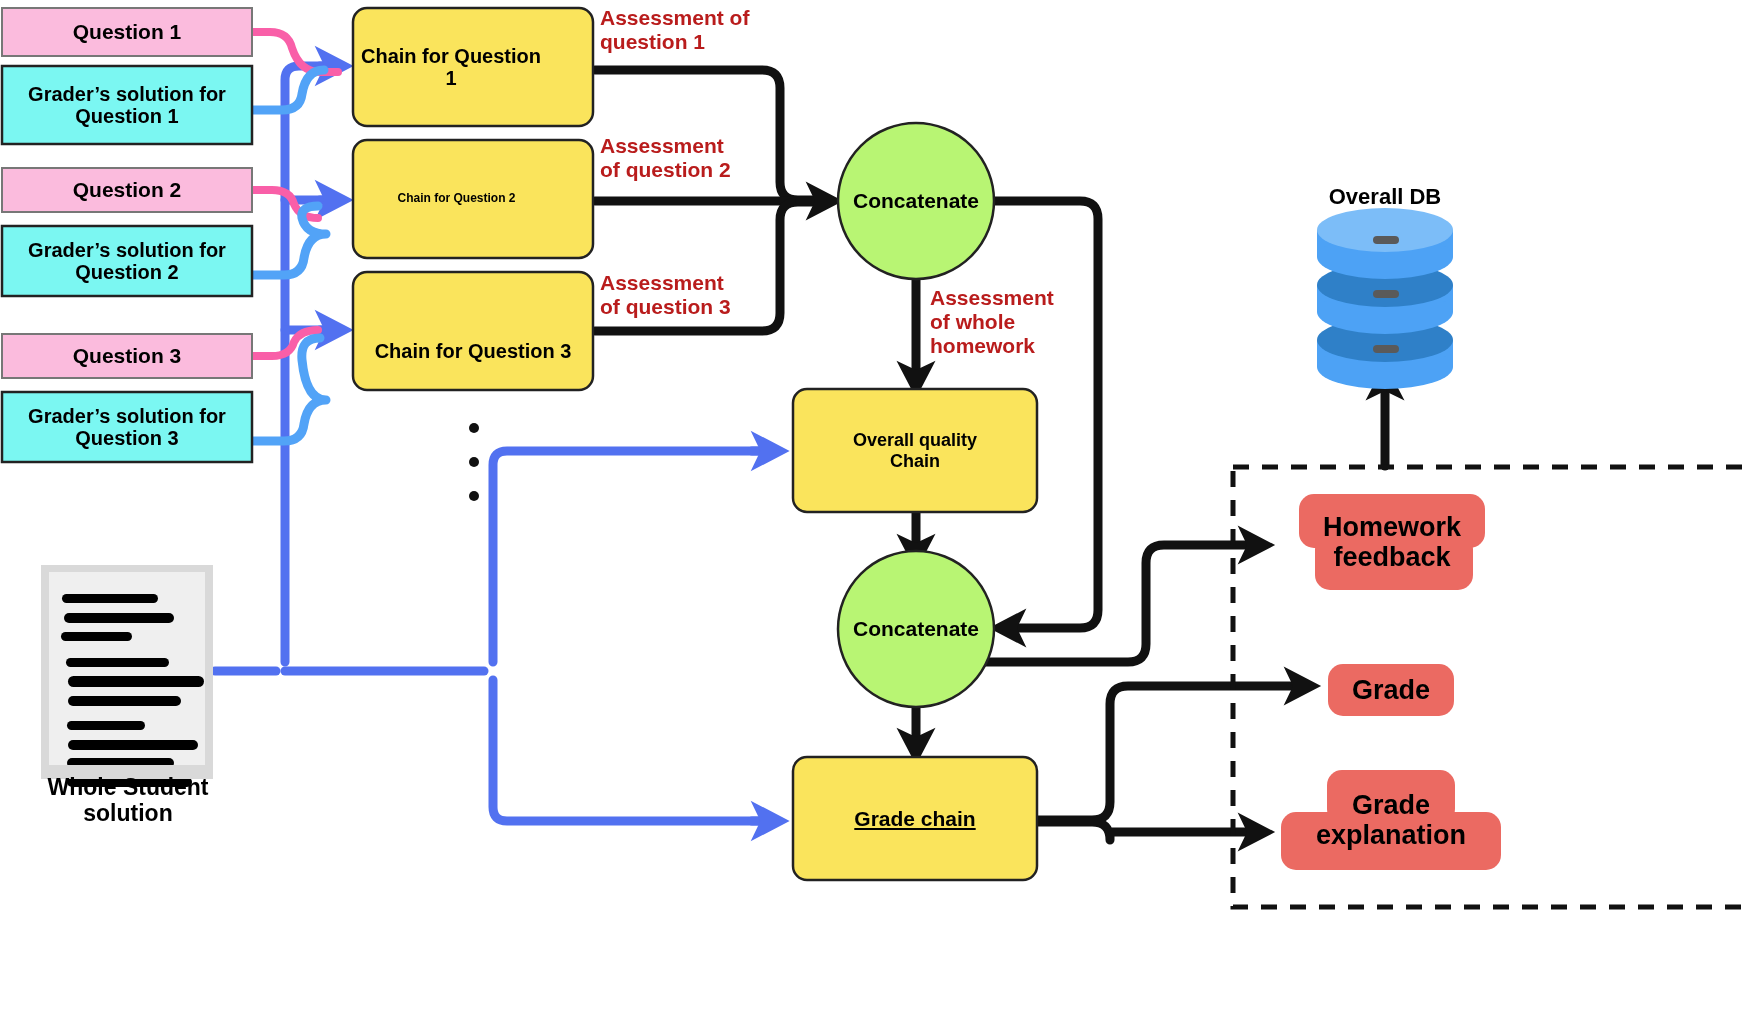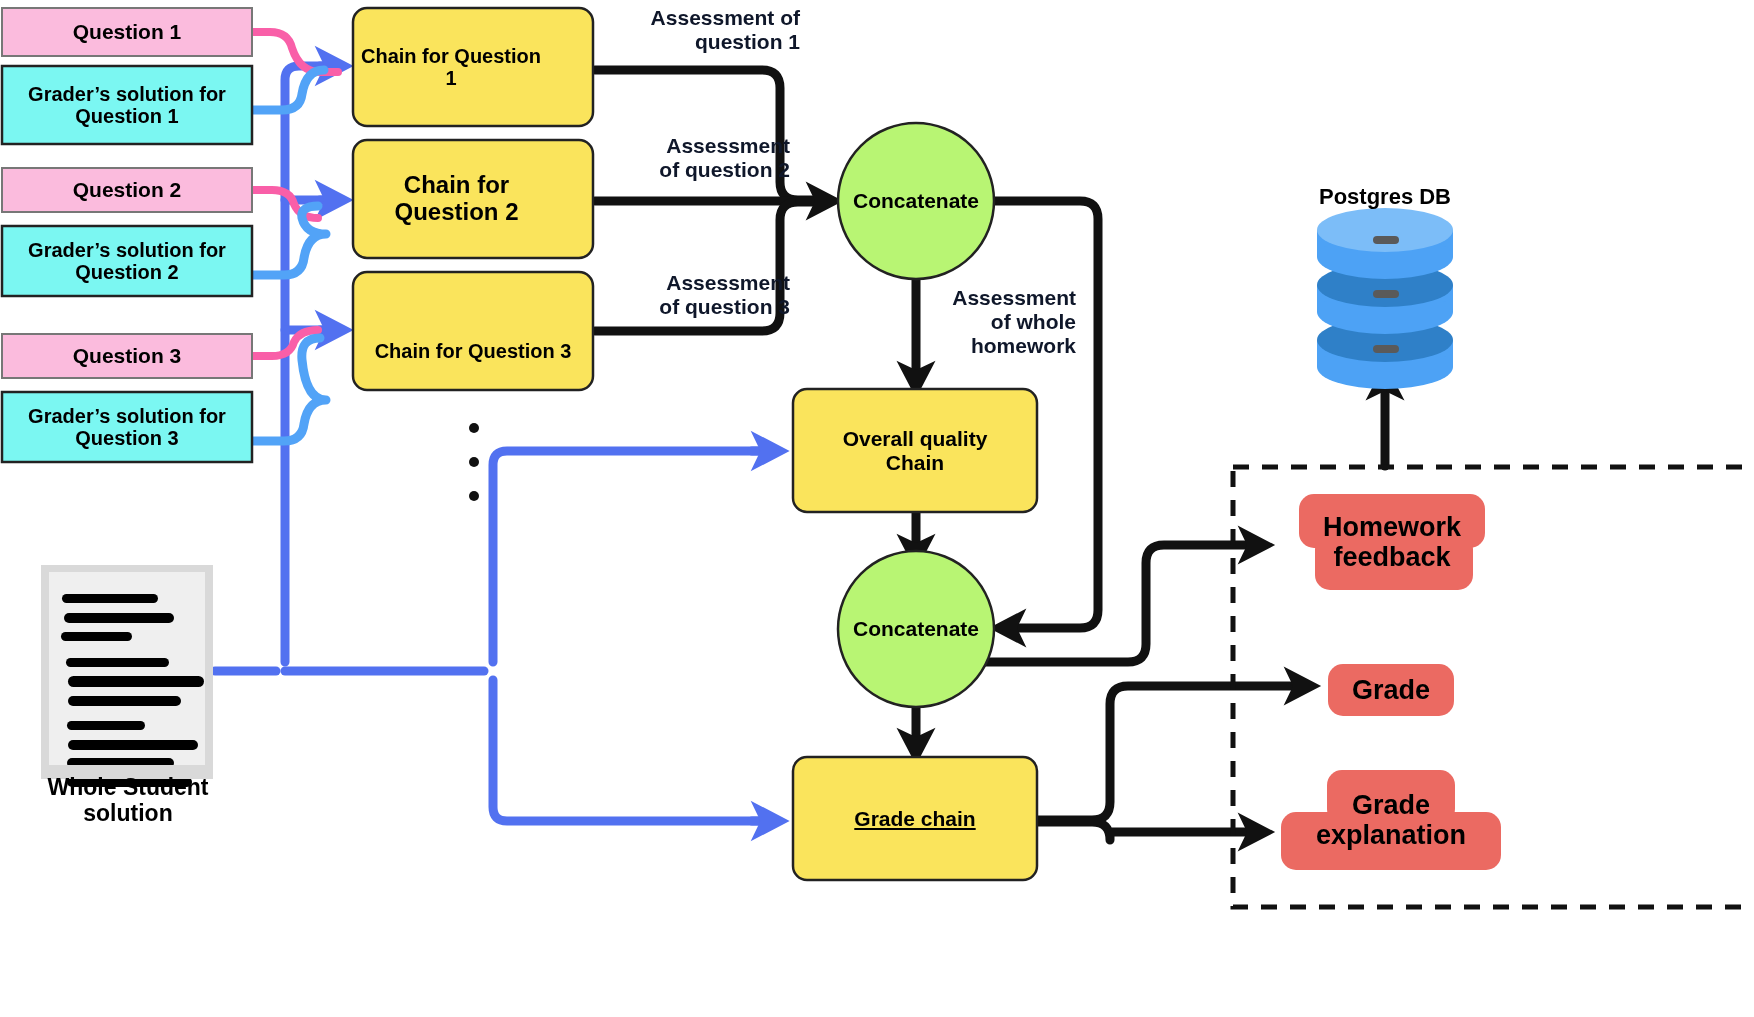--- a/index.html
+++ b/index.html
@@ -8,21 +8,21 @@
   #stage{position:relative;width:1754px;height:1017px;background:#ffffff;}
   svg.layer{position:absolute;left:0;top:0;width:1754px;height:1017px;}
 
   
   .node-label{
     position:absolute; display:flex; align-items:center; justify-content:center;
     text-align:center; font-weight:bold; color:#000; line-height:1.12;
     pointer-events:none; white-space:pre-line;
   }
   .edge-label{
-    position:absolute; text-align:right; font-weight:bold; color:#0f172a;
+    position:absolute; text-align:left; font-weight:bold; color:#b91c1c;
     line-height:1.14; white-space:pre-line; pointer-events:none;
   }
 </style>
 </head>
 <body>
 
 <div id="stage">
 
   <svg class="layer" viewBox="0 0 1754 1017">
     <defs>
@@ -201,42 +201,42 @@
 Question 2</div>
 
   <div class="node-label" style="left:2px;top:334px;width:250px;height:44px;font-size:21px;">Question 3</div>
   <div class="node-label" style="left:2px;top:392px;width:250px;height:70px;font-size:20px;">Grader’s solution for
 Question 3</div>
 
   <div class="node-label" style="left:10px;top:768px;width:236px;height:66px;font-size:23px;">Whole Student
 solution</div>
 
   <div class="node-label" style="left:353px;top:8px;width:196px;height:118px;font-size:20px;">Chain for Question 1</div>
-  <div class="node-label" style="left:353px;top:140px;width:207px;height:118px;font-size:24px;">Chain for Question 2</div>
+  <div class="node-label" style="left:353px;top:140px;width:207px;height:118px;font-size:12px;">Chain for Question 2</div>
   <div class="node-label" style="left:353px;top:272px;width:240px;height:118px;font-size:20px;margin-top:20px;">Chain for Question 3</div>
 
   <div class="edge-label" style="left:600px;top:6px;width:200px;font-size:21px;">Assessment of
 question 1</div>
   <div class="edge-label" style="left:600px;top:134px;width:190px;font-size:21px;">Assessment
 of question 2</div>
   <div class="edge-label" style="left:600px;top:271px;width:190px;font-size:21px;">Assessment
 of question 3</div>
 
   <div class="node-label" style="left:832px;top:185px;width:168px;height:32px;font-size:21px;">Concatenate</div>
   <div class="node-label" style="left:832px;top:613px;width:168px;height:32px;font-size:21px;">Concatenate</div>
 
   <div class="edge-label" style="left:930px;top:286px;width:146px;font-size:21px;">Assessment
 of whole
 homework</div>
 
-  <div class="node-label" style="left:793px;top:389px;width:244px;height:123px;font-size:21px;">Overall quality
+  <div class="node-label" style="left:793px;top:389px;width:244px;height:123px;font-size:18px;">Overall quality
 Chain</div>
   <div class="node-label" style="left:793px;top:757px;width:244px;height:123px;font-size:21px;text-decoration:underline;">Grade chain</div>
 
-  <div class="node-label" style="left:1285px;top:182px;width:200px;height:30px;font-size:22px;">Postgres DB</div>
+  <div class="node-label" style="left:1285px;top:182px;width:200px;height:30px;font-size:22px;">Overall DB</div>
 
   <div class="node-label" style="left:1290px;top:494px;width:204px;height:96px;font-size:27px;">Homework
 feedback</div>
   <div class="node-label" style="left:1328px;top:664px;width:126px;height:52px;font-size:27px;">Grade</div>
   <div class="node-label" style="left:1281px;top:770px;width:220px;height:100px;font-size:27px;">Grade
 explanation</div>
 
 </div>
 
 </body></html>

